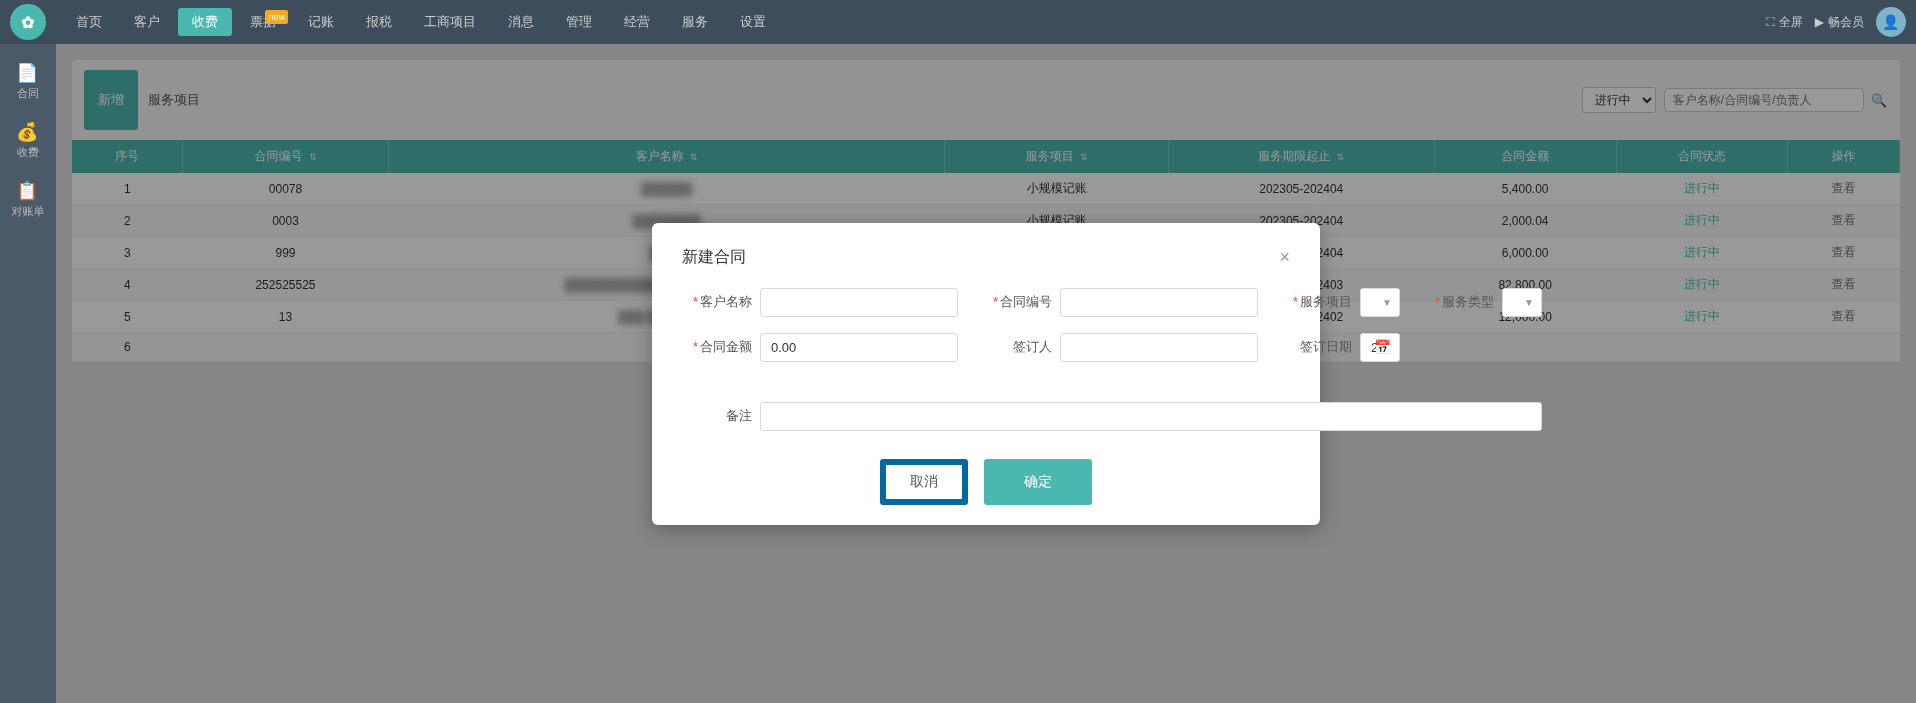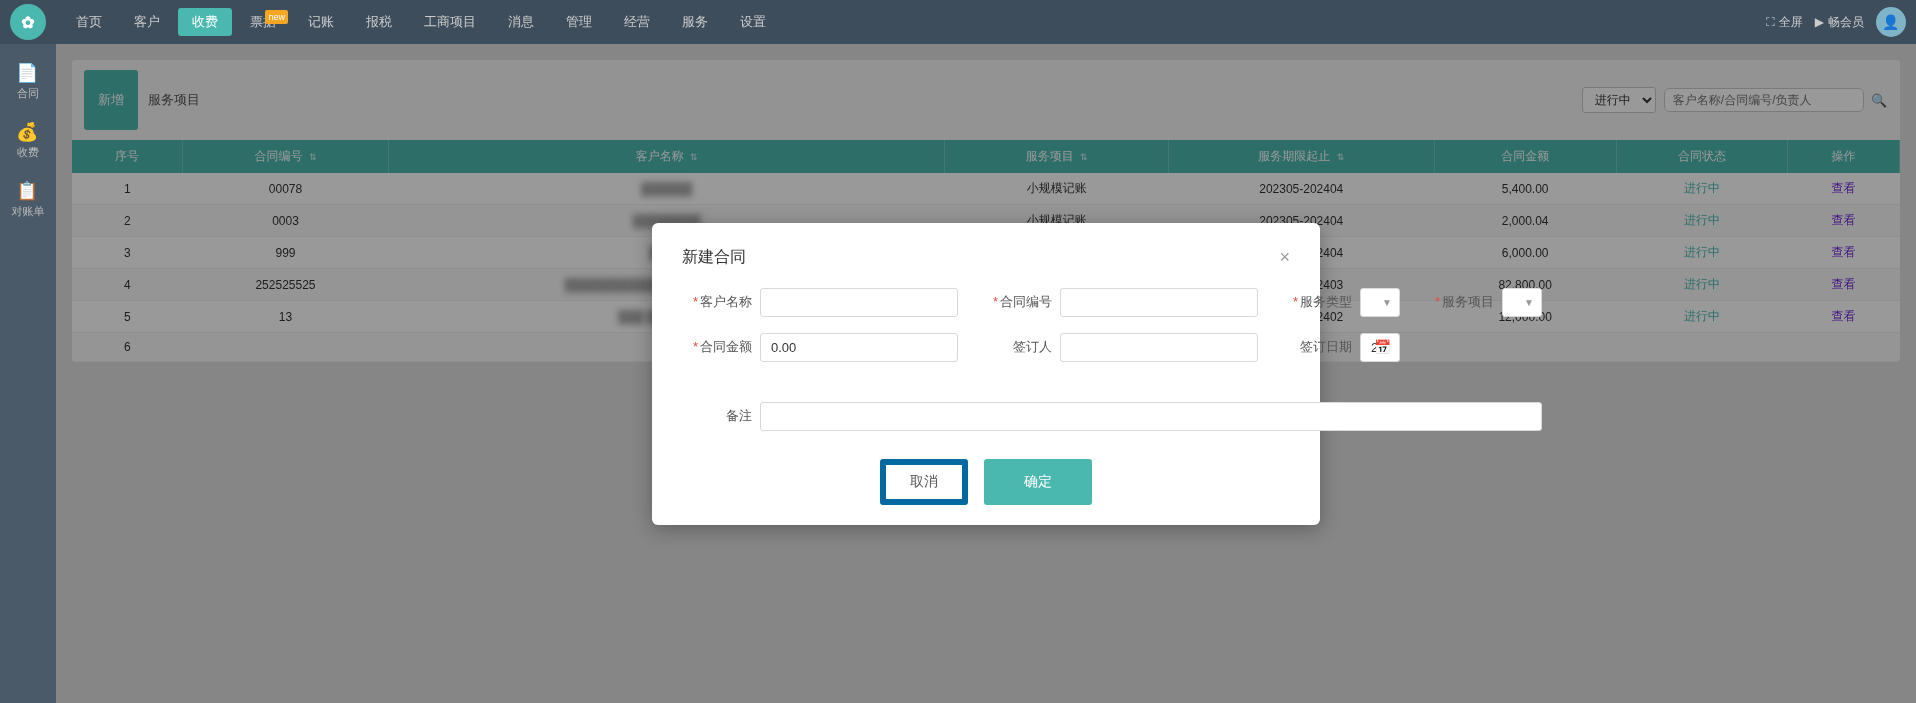--- a/index.html
+++ b/index.html
@@ -74,21 +74,21 @@
     }
     .search-icon { color: #999; cursor: pointer; }
 
     
     .data-table { width: 100%; border-collapse: collapse; font-size: 12px; }
     .data-table thead tr { background: #4bb8b0; color: white; }
     .data-table thead th { padding: 8px 10px; text-align: center; font-weight: normal; border-right: 1px solid rgba(255,255,255,0.2); white-space: nowrap; }
     .data-table tbody tr:nth-child(odd) { background: #fff; }
     .data-table tbody tr:nth-child(even) { background: #f9f9f9; }
     .data-table tbody td { padding: 7px 10px; text-align: center; border-bottom: 1px solid #eee; color: #333; }
-    .data-table tbody td .view-link { color: #6d28d9; cursor: pointer; }
+    .data-table tbody td .view-link { color: #737373; cursor: pointer; }
     .data-table tbody td .status-badge { color: #4bb8b0; }
     .sort-arrow { display: inline-block; font-size: 9px; margin-left: 3px; color: rgba(255,255,255,0.8); }
 
     
     .overlay {
       position: absolute; top: 0; left: 0; right: 0; bottom: 0;
       background: rgba(0,0,0,0.4); z-index: 100;
       display: flex; align-items: center; justify-content: center;
     }
 
@@ -310,29 +310,29 @@
           </div>
           <div class="form-row">
             <label class="form-label">
               <span class="required-star">*</span><span>合同编号</span>
             </label>
             <input type="text" class="form-input" style="">
           </div>
 
           <div class="form-row">
             <label class="form-label">
-              <span class="required-star">*</span><span>服务类型</span>
+              <span class="required-star">*</span><span>服务项目</span>
             </label>
             <div class="form-select-wrap">
               <select class="form-select"></select>
             </div>
           </div>
           <div class="form-row">
             <label class="form-label">
-              <span class="required-star">*</span><span>服务项目</span>
+              <span class="required-star">*</span><span>服务类型</span>
             </label>
             <div class="form-select-wrap">
               <select class="form-select"></select>
             </div>
           </div>
 
           <div class="form-row">
             <label class="form-label">
               <span class="required-star">*</span><span>合同金额</span>
             </label>

